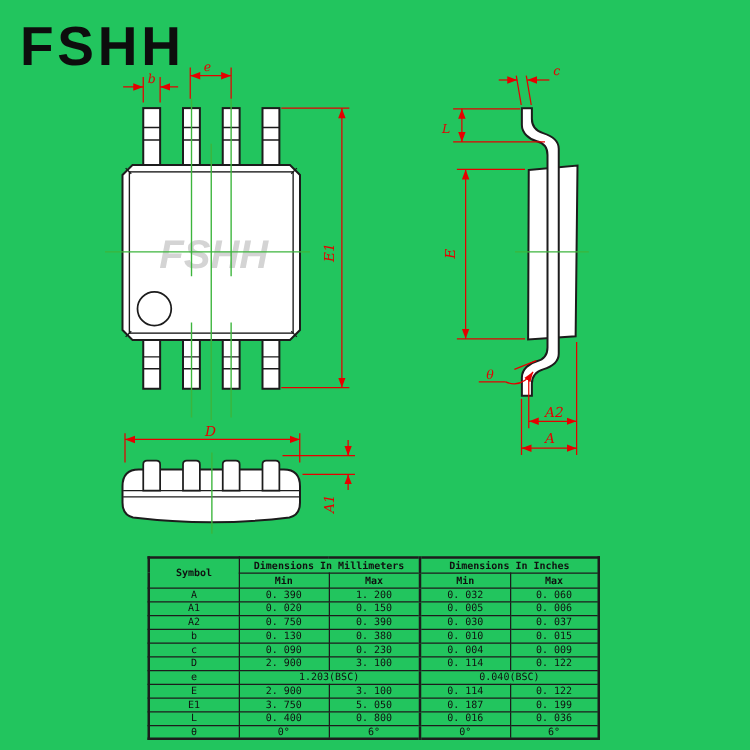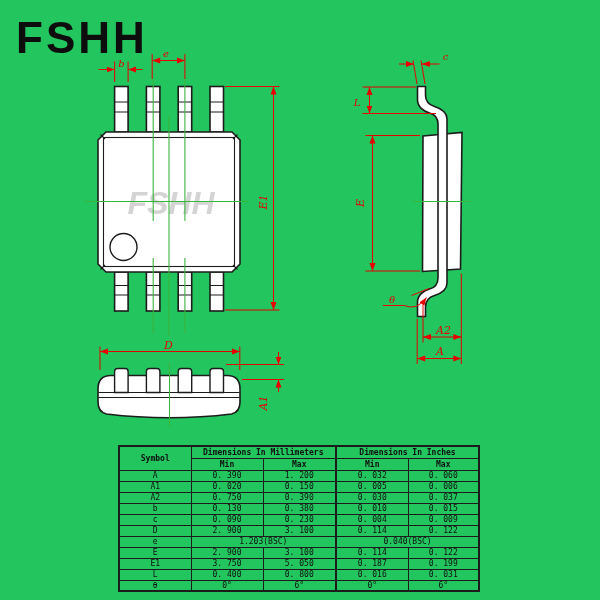--- a/index.html
+++ b/index.html
@@ -249,21 +249,21 @@
           <td>3. 750</td>
           <td>5. 050</td>
           <td class="sep">0. 187</td>
           <td>0. 199</td>
         </tr>
         <tr>
           <td>L</td>
           <td>0. 400</td>
           <td>0. 800</td>
           <td class="sep">0. 016</td>
-          <td>0. 031</td>
+          <td>0. 036</td>
         </tr>
         <tr>
           <td>θ</td>
           <td>0°</td>
           <td>6°</td>
           <td class="sep">0°</td>
           <td>6°</td>
         </tr>
       </tbody>
     </table>

